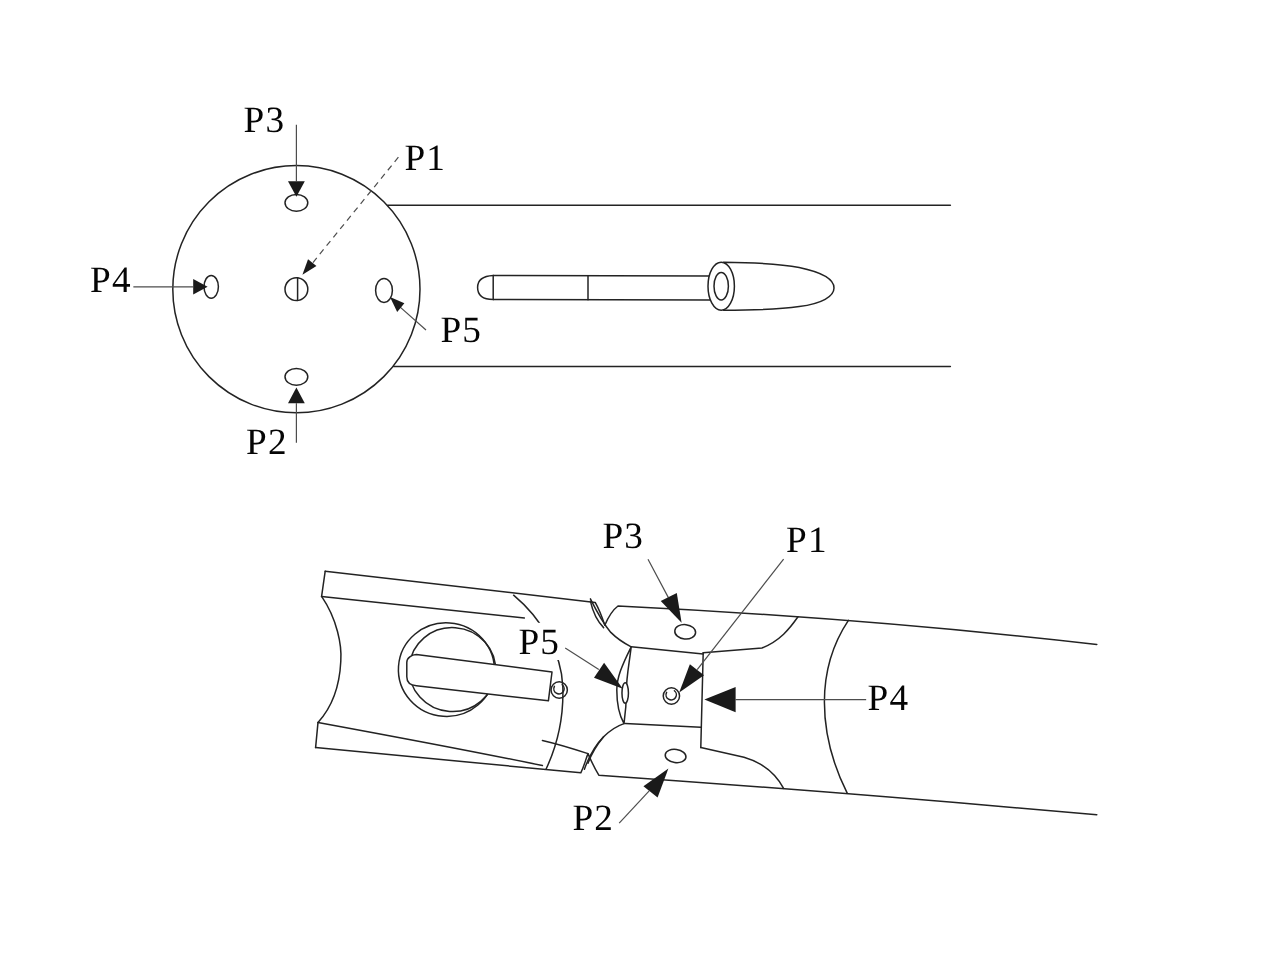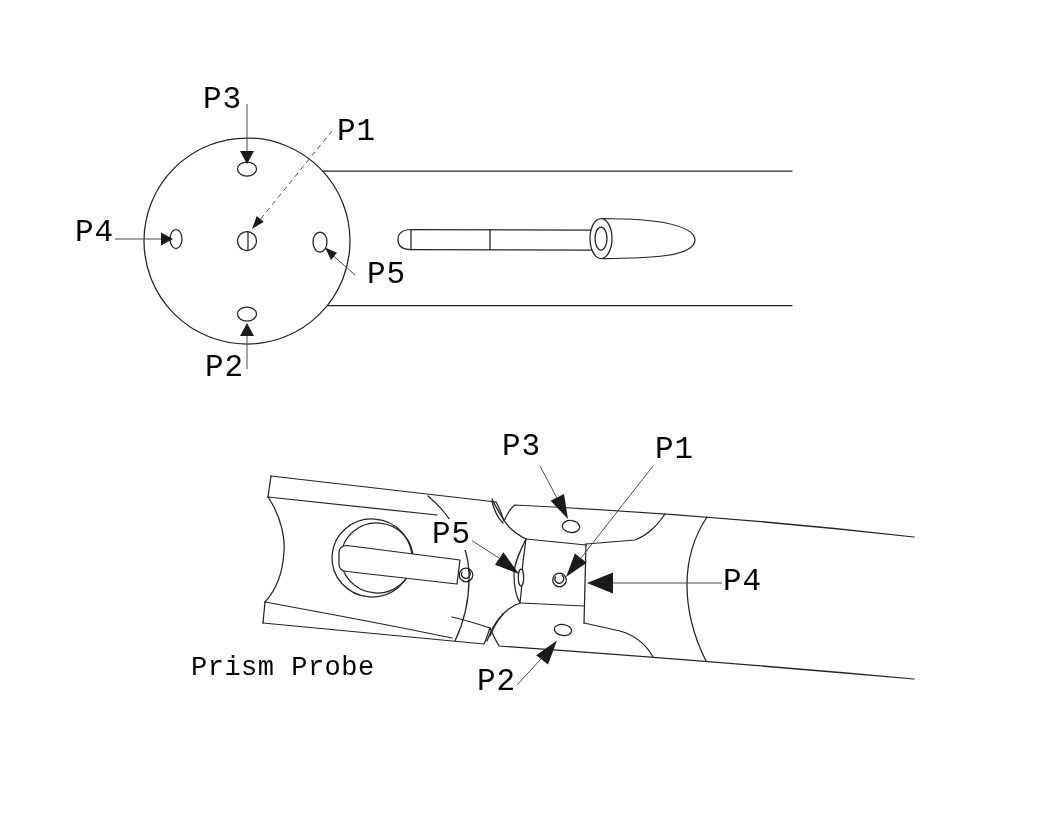--- a/index.html
+++ b/index.html
@@ -1,21 +1,21 @@
 <!DOCTYPE html>
 <html style="--line: #232323; --leader: #4d4d4d; --arrow: #1a1a1a; --text: #050505; --bg: #ffffff;"><head>
 <meta charset="utf-8">
 <style>
   :root{
     --line:#232323; --leader:#4d4d4d; --arrow:#1a1a1a; --text:#050505; --bg:#ffffff;
   }
   html,body{margin:0;padding:0;background:var(--bg);}
   .canvas{
     position:relative; width:1056px; height:816px; background:var(--bg);
-    font-family:Liberation Mono, monospace; overflow:hidden;
+    font-family:Liberation Serif, serif; overflow:hidden;
   }
   .canvas svg{position:absolute; left:0; top:0;}
   .plabel{
     position:absolute; font-size:31px; line-height:1; color:var(--text);
     letter-spacing:1px; background:var(--bg); padding:0 1px; white-space:nowrap;
   }
   .caption{
     position:absolute; font-size:27px; line-height:1; color:var(--text);
     letter-spacing:0.5px; background:transparent; white-space:nowrap;
   }
@@ -145,15 +145,14 @@
   <div class="plabel" style="left:336px; top:116px;">P1</div>
   <div class="plabel" style="left:74px;  top:217px;">P4</div>
   <div class="plabel" style="left:366px; top:259px;">P5</div>
   <div class="plabel" style="left:204px; top:352px;">P2</div>
 
   <div class="plabel" style="left:501px; top:431px;">P3</div>
   <div class="plabel" style="left:654px; top:434px;">P1</div>
   <div class="plabel" style="left:431px; top:519px;">P5</div>
   <div class="plabel" style="left:722px; top:566px;">P4</div>
   <div class="plabel" style="left:476px; top:666px;">P2</div>
-  <div class="caption" style="left:191px; top:655px;">Prism Probe</div>
 
 </div>
 
 </body></html>

